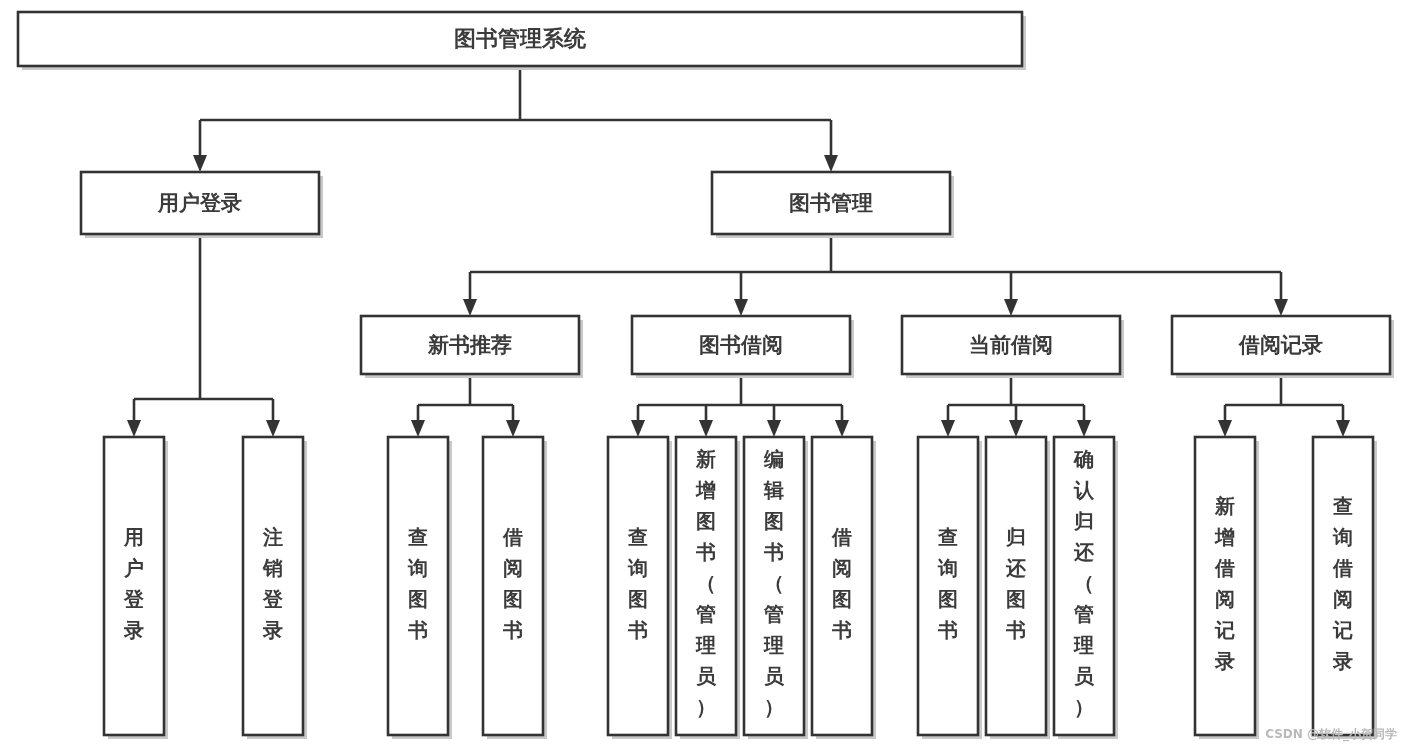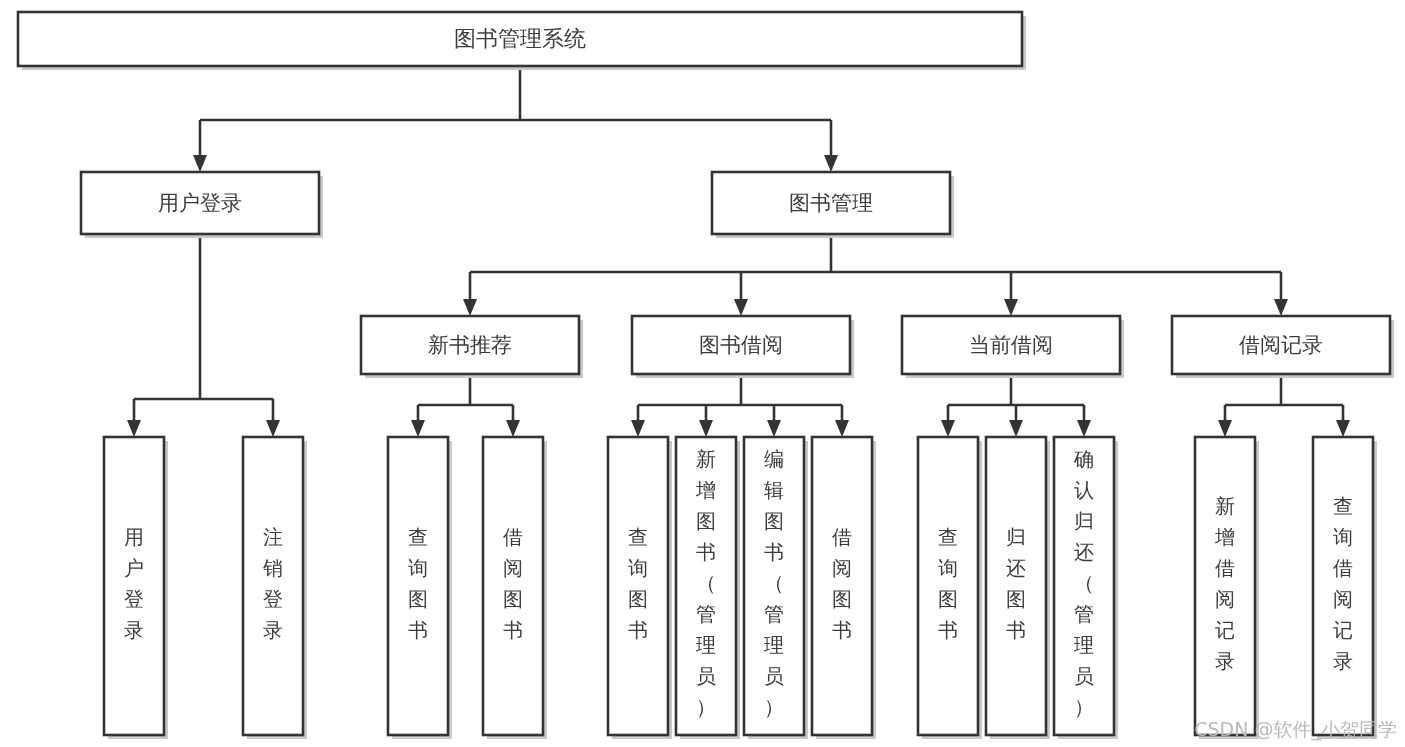--- a/index.html
+++ b/index.html
@@ -10,20 +10,21 @@
   }
   body {
     font-family: "DejaVu Sans", "Liberation Sans", sans-serif;
   }
   #diagram-root {
     position: relative;
     width: 1405px;
     height: 747px;
     background: #ffffff;
     overflow: hidden;
+    font-weight: bold;
   }
   svg.diagram-canvas {
     position: absolute;
     top: 0;
     left: 0;
     width: 1405px;
     height: 747px;
     display: block;
   }
   .node-box {
@@ -59,21 +60,21 @@
     font-family: "DejaVu Sans", "Liberation Sans", sans-serif;
     font-size: 20px;
     fill: #3b3b3b;
     text-anchor: middle;
   }
   .watermark {
     position: absolute;
     right: 8px;
     bottom: 4px;
     font-family: "DejaVu Sans", "Liberation Sans", sans-serif;
-    font-size: 19px;
+    font-size: 12px;
     color: #b9b9b9;
     white-space: nowrap;
     user-select: none;
   }
 </style>
 </head>
 <body>
 
 <div id="diagram-root">
 

